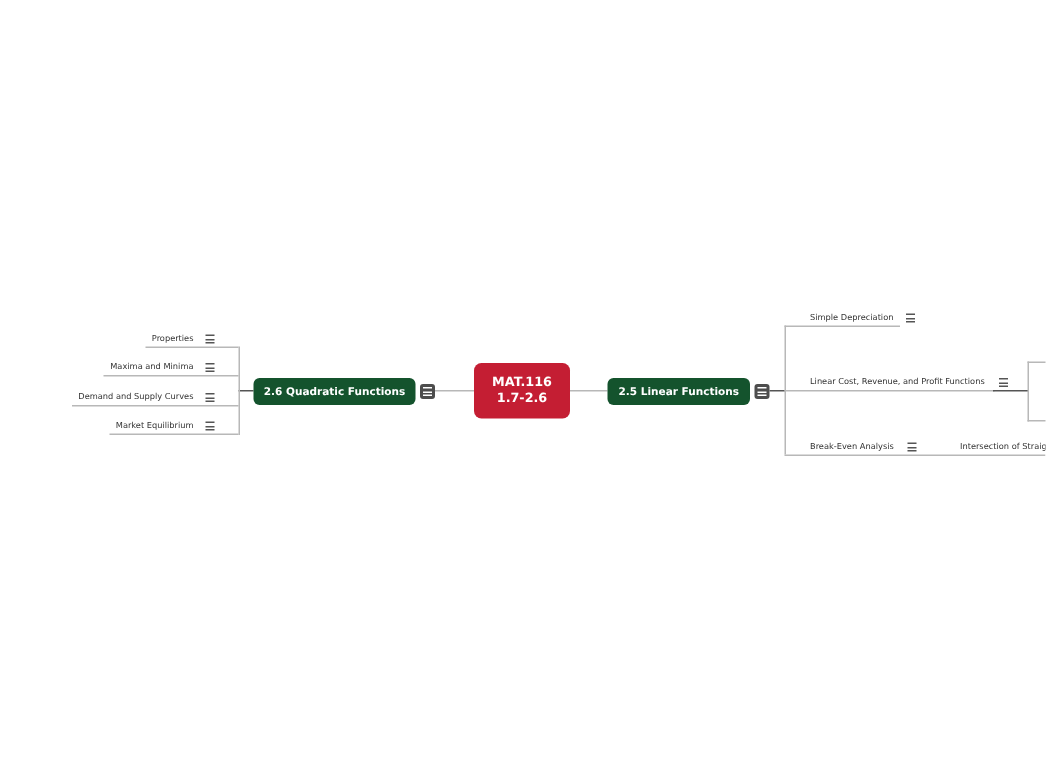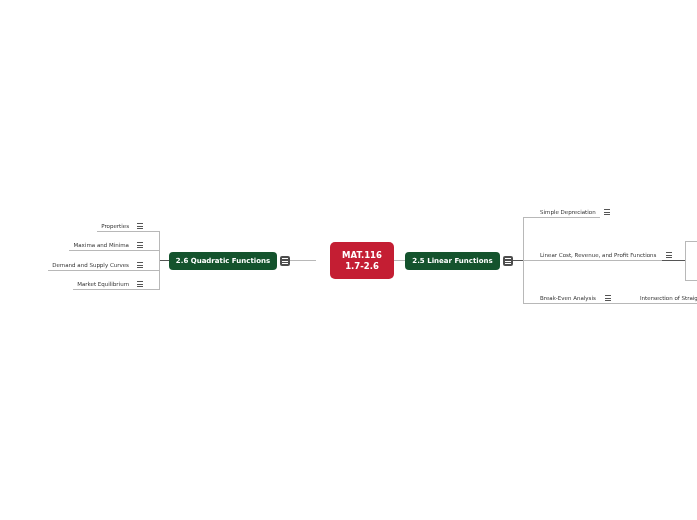--- a/index.html
+++ b/index.html
@@ -2,21 +2,21 @@
 <html><head>
 <meta charset="utf-8">
 <style>
   html, body { margin:0; padding:0; }
   body { width:697px; height:520px; background:#ffffff; position:relative; overflow:hidden;
          font-family:"DejaVu Sans", "Liberation Sans", sans-serif; }
   .line { position:absolute; background:#b8b8b8; }
   .line.dark { background:#555555; }
   .root { position:absolute; left:316px; top:242px; width:64px; height:37px; background:#c41e33;
           border-radius:5px; color:#fff; font-weight:bold; font-size:8.5px; line-height:11px;
-          display:flex; flex-direction:column; align-items:center; justify-content:center; text-align:center; cursor:pointer;margin-left:14px; }
+          display:flex; flex-direction:column; align-items:center; justify-content:center; text-align:center; cursor:pointer; }
   .main { position:absolute; height:18px; background:#14532d; border-radius:4px; color:#fff;
           font-weight:bold; font-size:7px; display:flex; align-items:center; justify-content:center; cursor:pointer; }
   .menu { position:absolute; width:10px; height:10px; background:#4d4d4d; border-radius:2px; cursor:pointer;
           display:flex; flex-direction:column; justify-content:center; align-items:center; gap:1.3px; }
   .menu i { display:block; width:6px; height:1px; background:#fff; }
   .leaf { position:absolute; font-size:5.5px; color:#333; white-space:nowrap; cursor:pointer; }
   .ham { position:absolute; width:6px; height:6px; display:flex; flex-direction:column; justify-content:space-between; cursor:pointer; }
   .ham i { display:block; height:1px; background:#555; width:6px; }
   .box { position:absolute; border:1px solid #b8b8b8; border-right:none; }
 </style>

